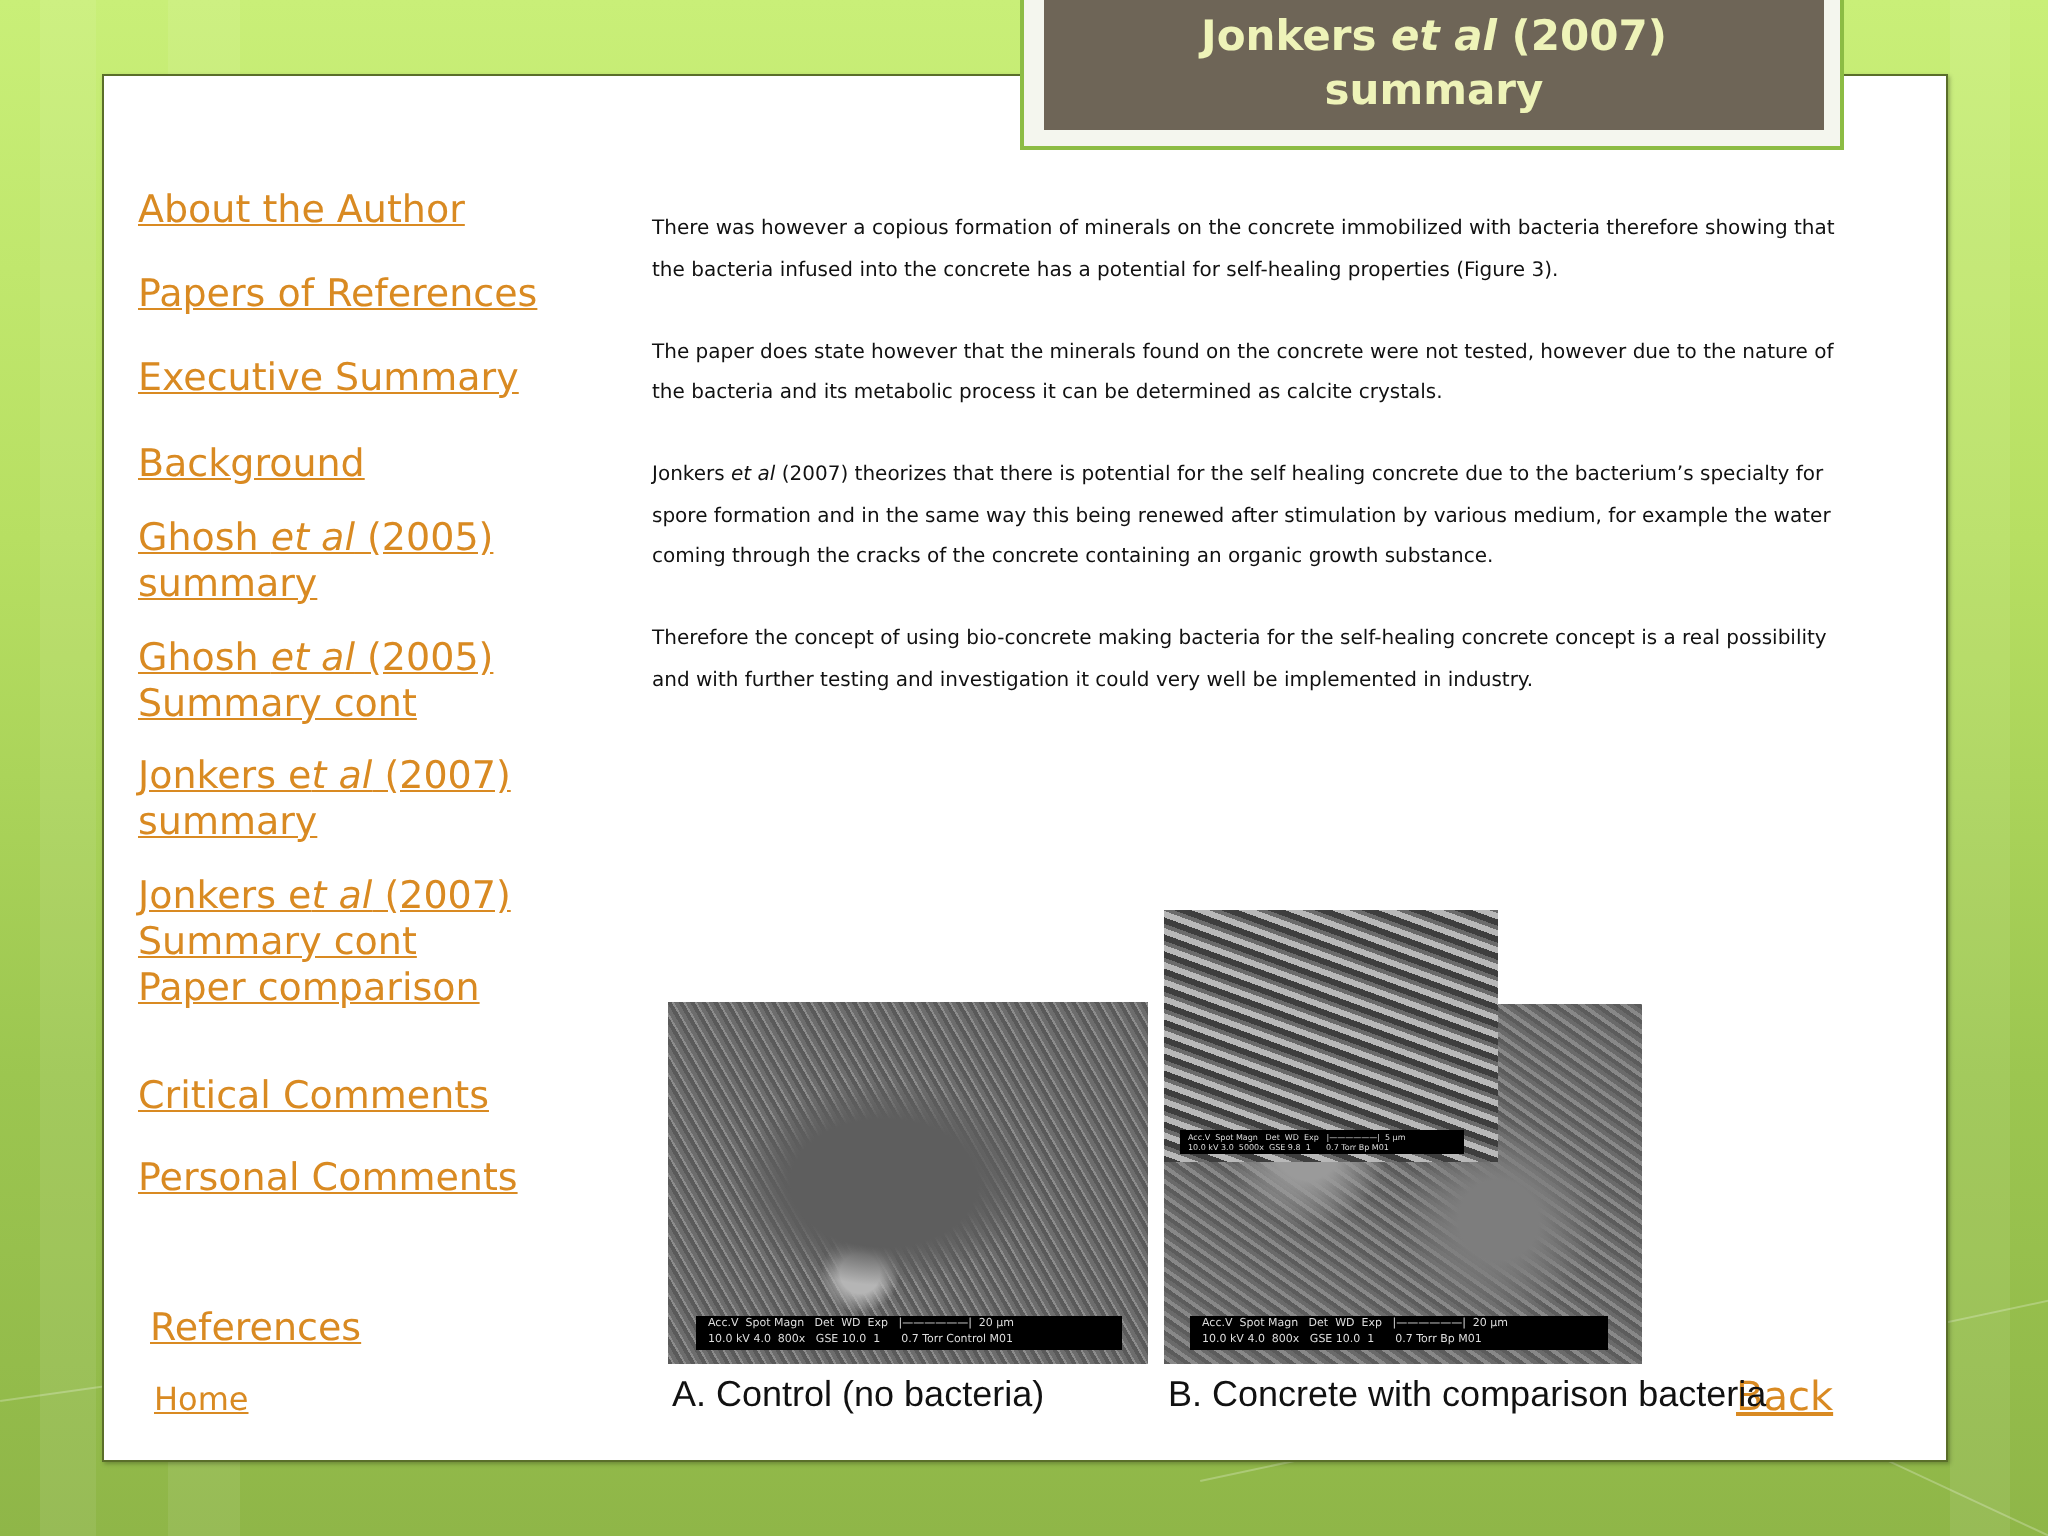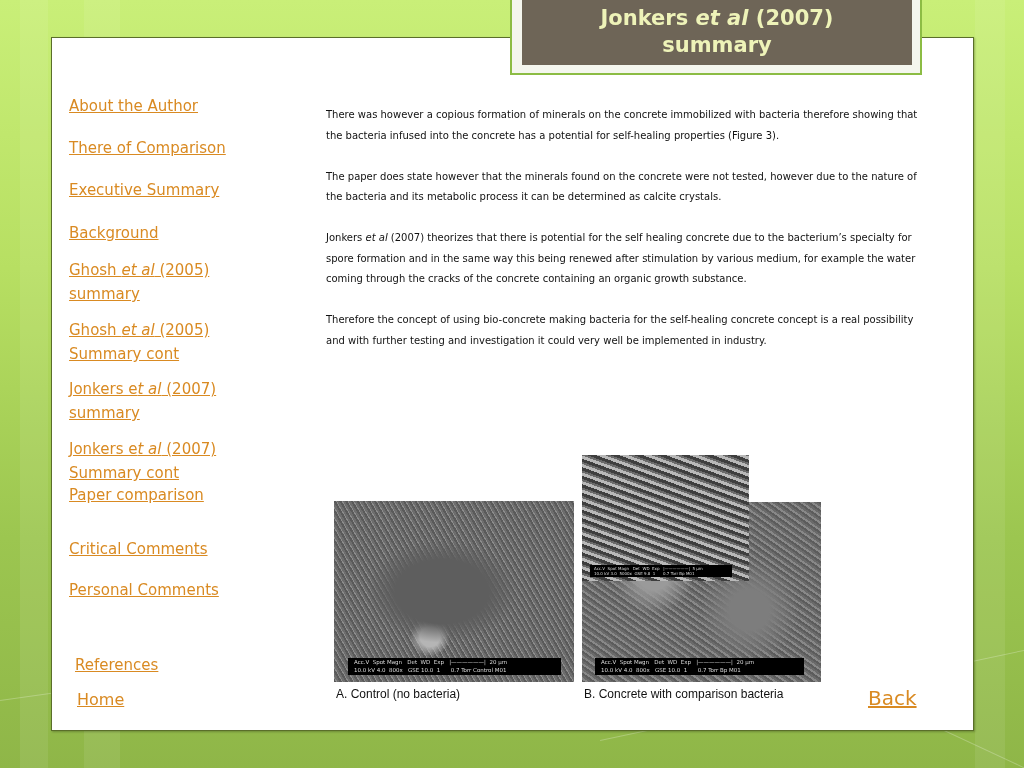--- a/index.html
+++ b/index.html
@@ -22,21 +22,21 @@
   }
   .title-inner {
     position:absolute; left:10px; top:0; right:8px; bottom:8px;
     background:#6e6557;
     display:flex; flex-direction:column; align-items:center; justify-content:center;
     color:#eef3b8; font-weight:bold; font-size:21px; line-height:27px; text-align:center;
     font-family: "DejaVu Sans", sans-serif;
   }
   .title-inner i { font-style:italic; }
   .nav a, .link {
-    color:#d98a22; text-decoration:underline; font-size:15px;
+    color:#d98a22; text-decoration:underline; font-size:19px;
     font-family: "DejaVu Sans", sans-serif; cursor:pointer;
   }
   .nav-item { position:absolute; left:69px; line-height:23px; }
   .nav-item i { font-style:italic; }
   .body-text {
     position:absolute; left:326px; top:105px; width:600px;
     font-size:10px; line-height:20.5px; color:#111;
     font-family: "DejaVu Sans", sans-serif;
   }
   .body-text p { margin:0 0 20.5px 0; }
@@ -57,21 +57,21 @@
   .sem.inset { background:
       repeating-linear-gradient(20deg, #3e3e3e 0 3px, #b8b8b8 3px 6px, #6a6a6a 6px 8px),
       repeating-linear-gradient(110deg, transparent 0 5px, rgba(220,220,220,0.5) 5px 7px),
       #777; z-index:2; }
   .sem-bar {
     position:absolute; background:#000; color:#ddd;
     font-size:5.5px; line-height:7.5px; padding:1px 6px; white-space:pre;
     font-family: "DejaVu Sans", sans-serif;
   }
   .caption {
-    position:absolute; font-size:12px; color:#111;
+    position:absolute; font-size:18px; color:#111;
     font-family: "Liberation Sans", sans-serif;
   }
 </style>
 </head>
 <body>
 
 <div class="bg-stripe" style="left:20px;width:28px;"></div>
 <div class="bg-stripe" style="left:84px;width:36px;"></div>
 <div class="bg-stripe" style="left:975px;width:30px;"></div>
 <div class="bg-line" style="left:0;top:700px;width:400px;transform:rotate(-8deg);"></div>
@@ -82,21 +82,21 @@
 
 <div class="title-box">
   <div class="title-inner">
     <div><span>Jonkers </span><i>et al</i><span> (2007)</span></div>
     <div>summary</div>
   </div>
 </div>
 
 <div class="nav">
   <div class="nav-item" style="top:94px;"><a>About the Author</a></div>
-  <div class="nav-item" style="top:136px;"><a>There of Comparison</a></div>
+  <div class="nav-item" style="top:136px;"><a>Papers of References</a></div>
   <div class="nav-item" style="top:178px;"><a>Executive Summary</a></div>
   <div class="nav-item" style="top:221px;"><a>Background</a></div>
   <div class="nav-item" style="top:258px;"><a><span>Ghosh </span><i>et al</i><span> (2005)</span><br><span>summary</span></a></div>
   <div class="nav-item" style="top:318px;"><a><span>Ghosh </span><i>et al</i><span> (2005)</span><br><span>Summary cont</span></a></div>
   <div class="nav-item" style="top:377px;"><a><span>Jonkers e</span><i>t al</i><span> (2007)</span><br><span>summary</span></a></div>
   <div class="nav-item" style="top:437px;"><a><span>Jonkers e</span><i>t al</i><span> (2007)</span><br><span>Summary cont</span></a></div>
   <div class="nav-item" style="top:483px;"><a>Paper comparison</a></div>
   <div class="nav-item" style="top:537px;"><a>Critical  Comments</a></div>
   <div class="nav-item" style="top:578px;"><a>Personal  Comments</a></div>
   <div class="nav-item" style="top:619px;left:75px;margin-top:34px;"><a>References</a></div>

